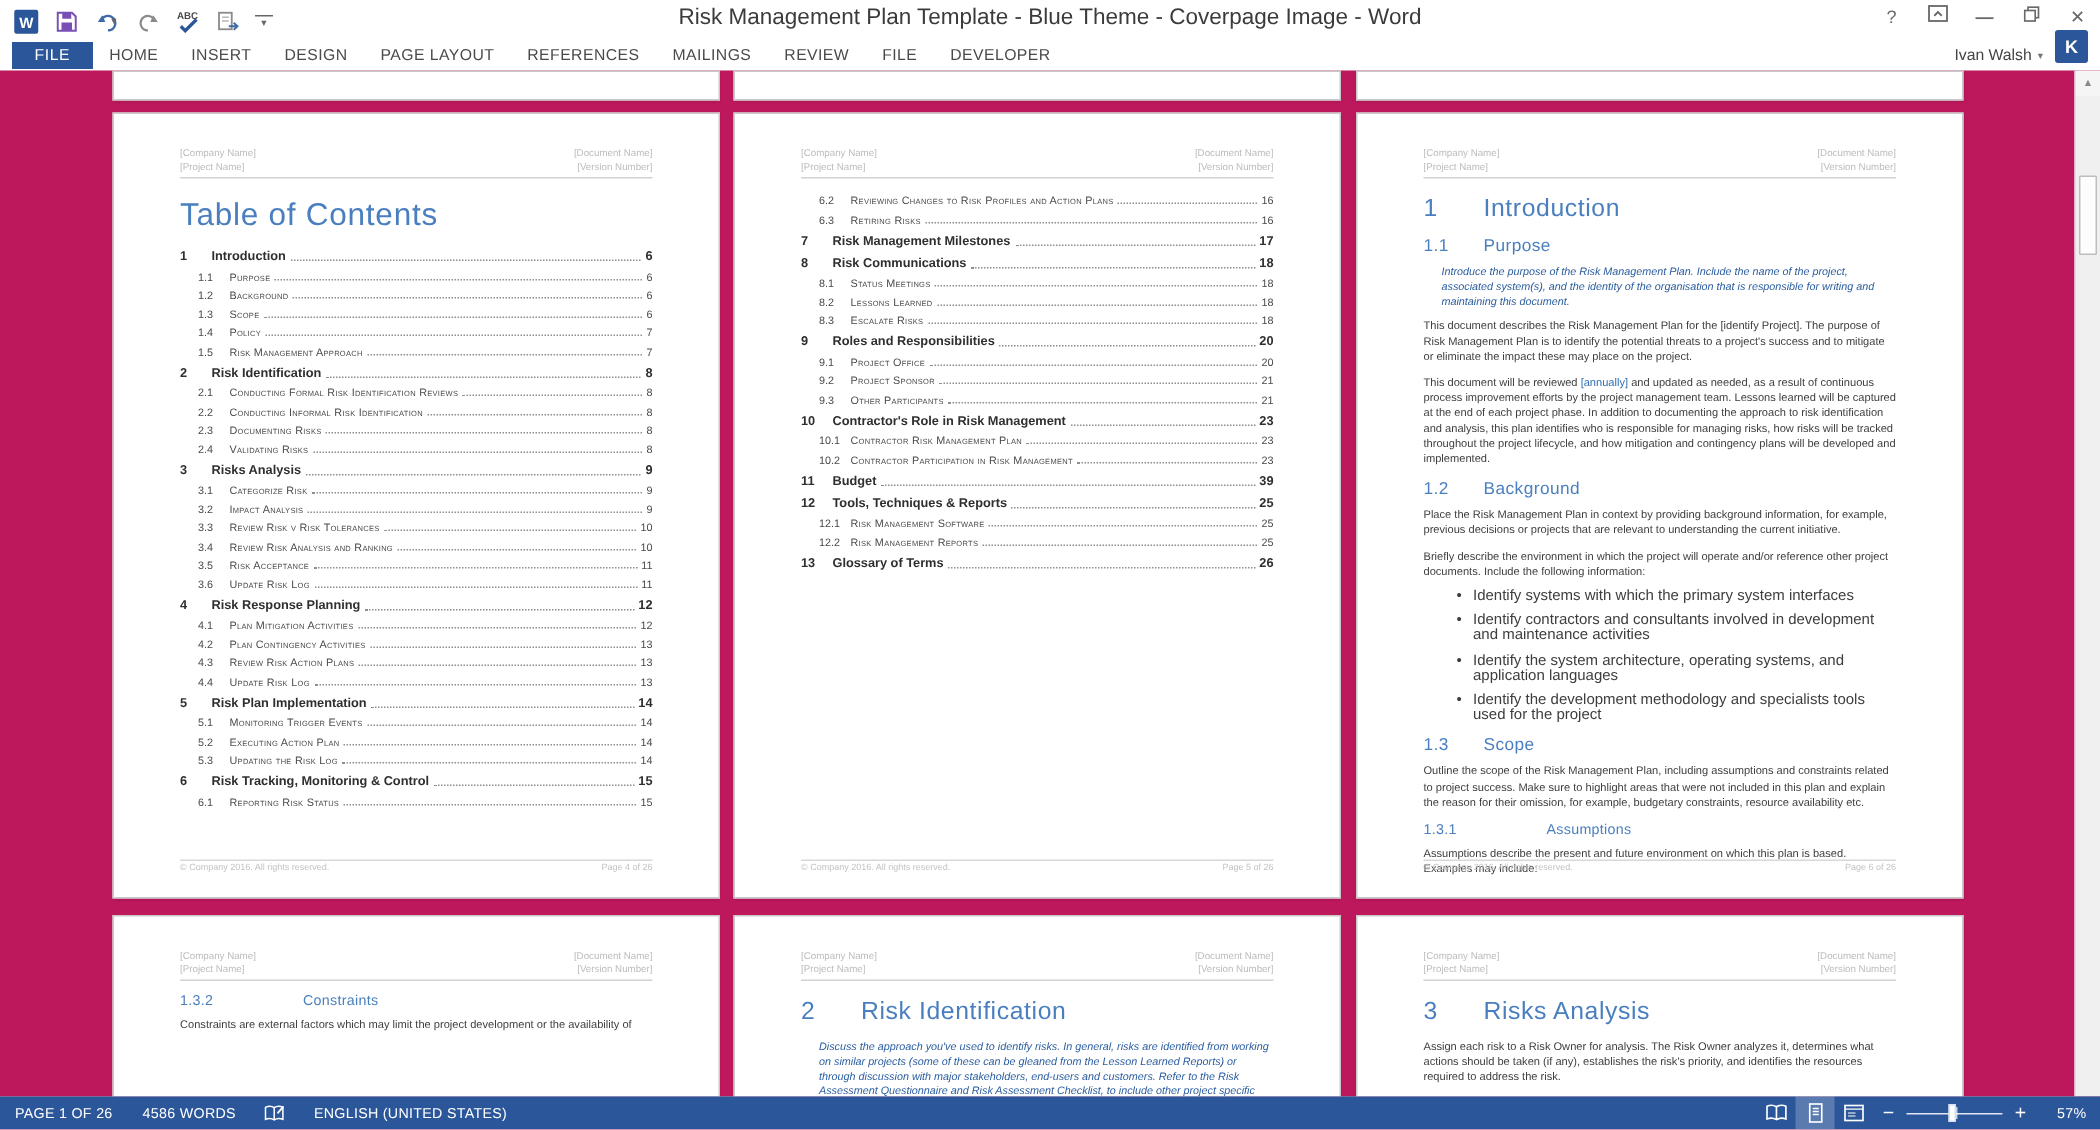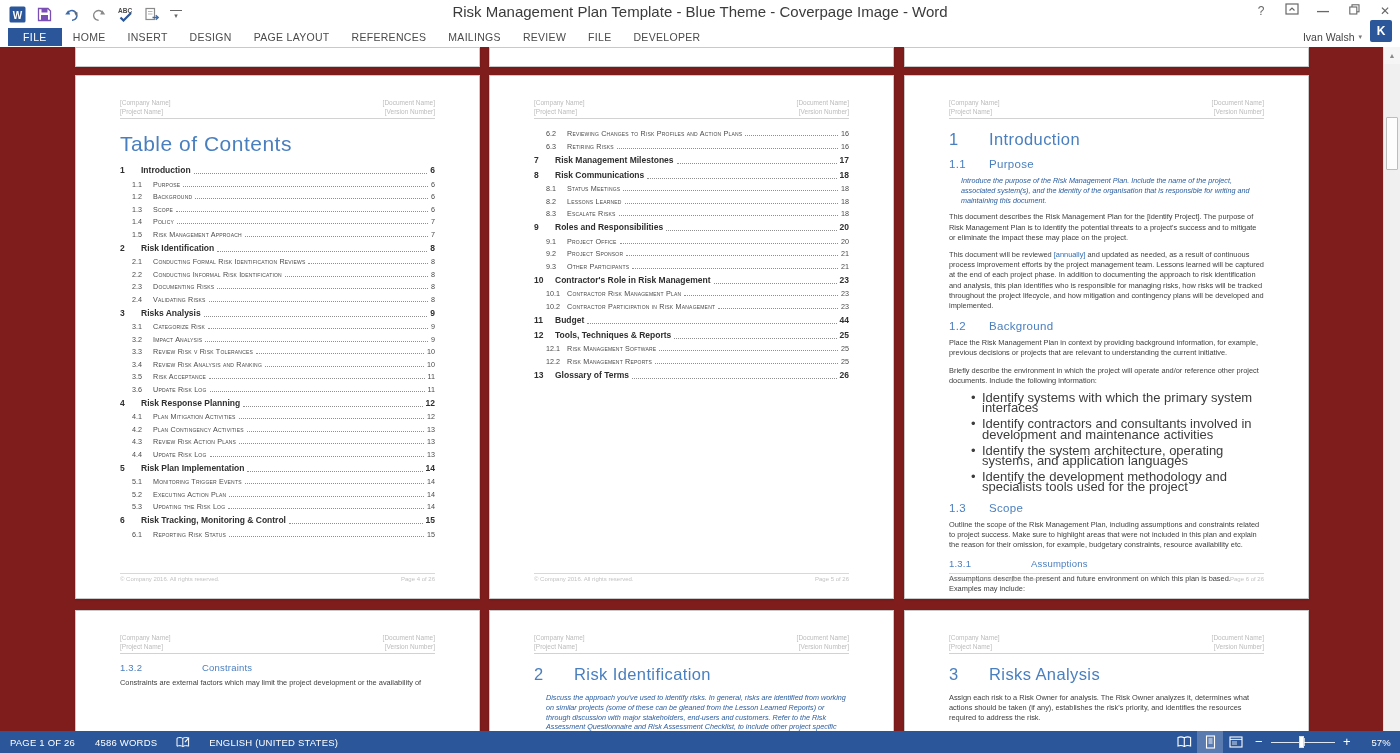--- a/index.html
+++ b/index.html
@@ -21,21 +21,21 @@
 
   
   .tabrow { position:absolute; top:28px; left:0; right:0; height:19px; background:#ffffff; display:flex; align-items:stretch; border-bottom:1px solid #ffffff; }
   .file-tab { margin-left:8px; background:#2b579a; color:#fff; font-size:10.5px; letter-spacing:0.4px; padding:0 15px; display:flex; align-items:center; }
   .rtab { padding:0 11px; font-size:10.5px; color:#4a4a4a; letter-spacing:0.3px; display:flex; align-items:center; }
   .account { position:absolute; right:38px; top:31px; font-size:10.5px; color:#444; display:flex; align-items:center; gap:4px; }
   .account .caret { font-size:7px; color:#777; }
   .avatar { position:absolute; right:8px; top:20px; width:22px; height:22px; background:#2b579a; color:#fff; font-size:12px; font-weight:bold; display:flex; align-items:center; justify-content:center; border-radius:2px; }
 
   
-  .docarea { position:absolute; top:47px; left:0; right:0; bottom:22px; background:#7f1d1d; overflow:hidden; }
+  .docarea { position:absolute; top:47px; left:0; right:0; bottom:22px; background:#be185d; overflow:hidden; }
   .page { position:absolute; width:405px; background:#fff; border:1px solid #c9c9c9; box-shadow:0 1px 2px rgba(0,0,0,0.12); overflow:hidden; }
   .page.partial { top:0; height:20px; }
   .page.main { top:28px; height:524px; }
   .page.bottomrow { top:563px; height:240px; }
   .px1 { left:75px; } .px2 { left:489px; } .px3 { left:904px; }
 
   .page-head { margin:22px 44px 0; display:flex; justify-content:space-between; border-bottom:1px solid #d2d2d2; padding-bottom:2px; font-size:6.5px; line-height:9px; color:#bcbcbc; }
   .ph-right { text-align:right; }
   .page-foot { position:absolute; left:44px; right:44px; bottom:16px; display:flex; justify-content:space-between; border-top:1px solid #d8d8d8; padding-top:2px; font-size:6px; color:#c3c3c3; }
 
@@ -56,21 +56,21 @@
   .doc-h1 { display:flex; font-size:16.5px; font-weight:400; color:#4a7fbf; letter-spacing:0.4px; margin:11px 0 9px; }
   .doc-h1 .hnum { flex:0 0 40px; }
   .doc-h2 { display:flex; font-size:11.5px; font-weight:400; color:#4a7fbf; letter-spacing:0.3px; margin:9px 0 6px; }
   .doc-h2 .hnum { flex:0 0 40px; }
   .doc-h3 { display:flex; font-size:9.5px; font-weight:400; color:#4a7fbf; letter-spacing:0.2px; margin:8px 0 5px;gap:42px; }
   .doc-h3 .hnum { flex:0 0 40px; }
   .note { margin:2px 2px 7px 12px; font-size:7.2px; font-style:italic; color:#2a5d9f; line-height:9.8px; }
   .body-p { font-size:7.4px; color:#3d3d3d; line-height:10.2px; margin-bottom:7px; }
   .hl { color:#2e6db5; }
   .bullets { list-style:none; margin:2px 0 7px 22px; }
-  .bullets li { position:relative; padding-left:11px; font-size:13px; color:#3d3d3d; line-height:10.2px; margin-bottom:6px; }
+  .bullets li { position:relative; padding-left:11px; font-size:10px; color:#3d3d3d; line-height:10.2px; margin-bottom:6px; }
   .bullets li::before { content:"•"; position:absolute; left:0; top:0; }
 
   
   .scrollbar { position:absolute; right:0; top:0; width:17px; height:684px; background:#f0f0f0; border-left:1px solid #e0e0e0; }
   .sb-up { height:17px; display:flex; align-items:center; justify-content:center; font-size:7px; color:#8a8a8a; background:#f5f5f5; }
   .sb-thumb { position:absolute; left:2px; right:2px; top:70px; height:53px; background:#fdfdfd; border:1px solid #bdbdbd; border-radius:1px; }
 
   
   .statusbar { position:absolute; left:0; right:0; bottom:0; height:22px; background:#2b579a; color:#fff; display:flex; align-items:center; font-size:9.5px; letter-spacing:0.2px; }
   .sb-left { display:flex; align-items:flex-start; height:100%; }
@@ -509,21 +509,21 @@
             <span class="num">10.2</span>
             <span class="lbl">Contractor Participation in Risk Management</span>
             <span class="dots"></span>
             <span class="pg">23</span>
           </div>
 
           <div class="toc-row lvl-1">
             <span class="num">11</span>
             <span class="lbl">Budget</span>
             <span class="dots"></span>
-            <span class="pg">44</span>
+            <span class="pg">39</span>
           </div>
 
           <div class="toc-row lvl-1">
             <span class="num">12</span>
             <span class="lbl">Tools, Techniques &amp; Reports</span>
             <span class="dots"></span>
             <span class="pg">25</span>
           </div>
 
           <div class="toc-row lvl-2">

